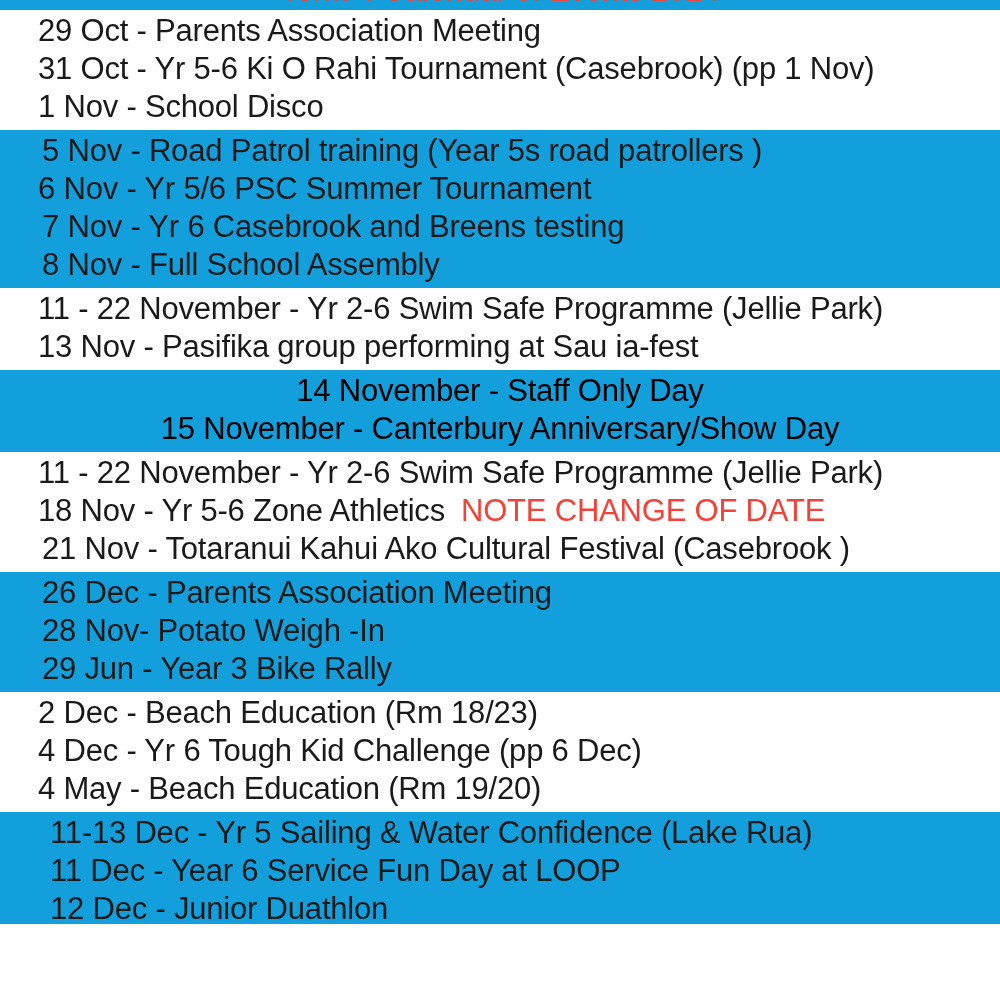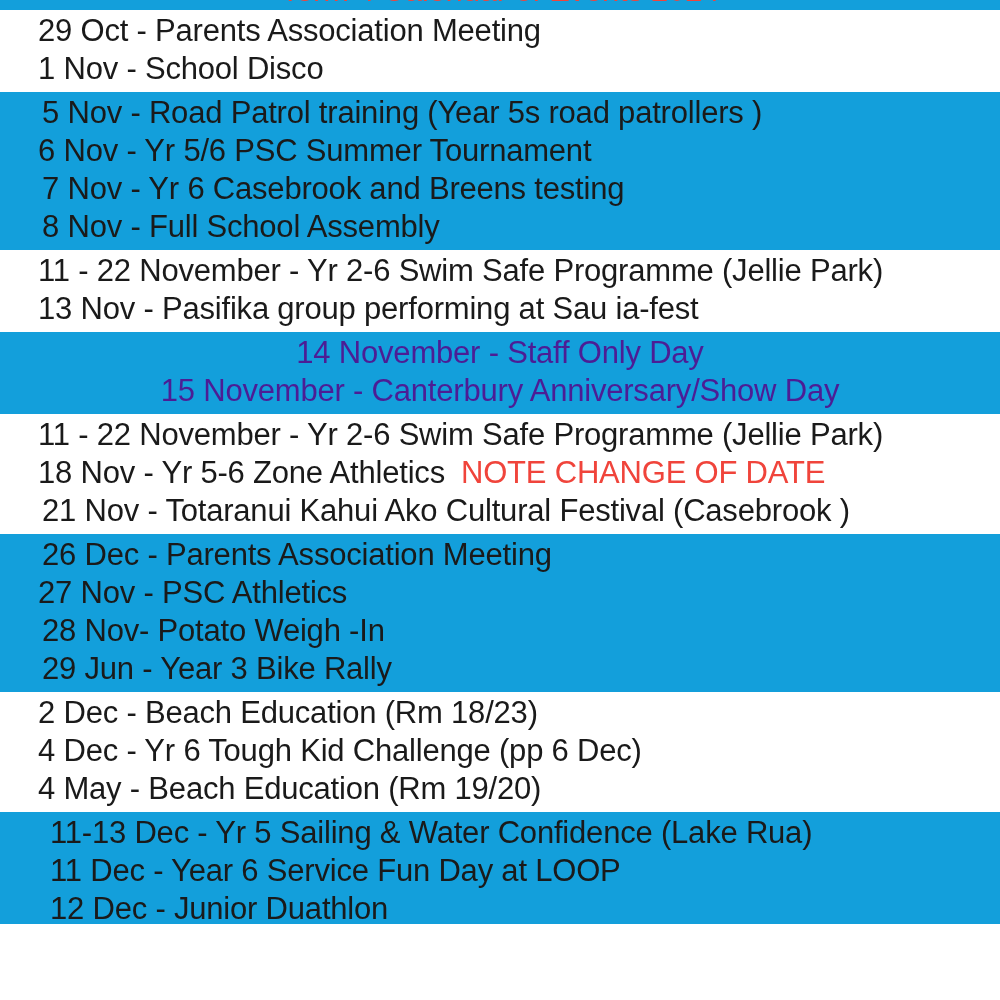--- a/index.html
+++ b/index.html
@@ -37,21 +37,21 @@
     padding-left: 38px;
     letter-spacing: -0.2px;
   }
   .line.indent1 { padding-left: 42px; }
   .line.indent2 { padding-left: 38px; }
   .line.center {
     text-align: center;
     padding-left: 0;
   }
   .line.red {
-    color: #4c1d95;
+    color: #000000;
   }
   .inline-red {
     color: #f0443b;
   }
   .top-partial {
     height: 10px;
     overflow: hidden;
     background: #139fdb;
     text-align: center;
   }
@@ -70,20 +70,21 @@
 <body>
 
 <div id="calendar">
 
   <div class="top-partial">
     <div class="line center red">Term 4 Calendar of Events 2024</div>
   </div>
 
   <div class="band white">
     <div class="line">29 Oct - Parents Association Meeting</div>
+    <div class="line">31 Oct - Yr 5-6 Ki O Rahi Tournament (Casebrook) (pp 1 Nov)</div>
     <div class="line">1 Nov - School Disco</div>
   </div>
 
   <div class="band blue">
     <div class="line indent1">5 Nov - Road Patrol training (Year 5s road patrollers )</div>
     <div class="line indent2">6 Nov - Yr 5/6 PSC Summer Tournament</div>
     <div class="line indent1">7 Nov  - Yr 6 Casebrook and Breens testing</div>
     <div class="line indent1">8 Nov  - Full School Assembly</div>
   </div>
 
@@ -98,21 +99,20 @@
   </div>
 
   <div class="band white">
     <div class="line">11 - 22 November - Yr 2-6 Swim Safe Programme (Jellie Park)</div>
     <div class="line"><span>18 Nov - Yr 5-6 Zone Athletics</span><span class="inline-red" style="margin-left:16px;">NOTE CHANGE OF DATE</span></div>
     <div class="line indent1">21 Nov - Totaranui Kahui Ako Cultural Festival (Casebrook )</div>
   </div>
 
   <div class="band blue">
     <div class="line indent1">26 Dec - Parents Association Meeting</div>
-    <div class="line indent2">27 Nov - PSC Athletics</div>
     <div class="line indent1">28 Nov- Potato Weigh -In</div>
     <div class="line indent1">29 Jun - Year 3 Bike Rally</div>
   </div>
 
   <div class="band white">
     <div class="line">2 Dec - Beach Education (Rm 18/23)</div>
     <div class="line">4 Dec - Yr 6 Tough Kid Challenge (pp 6 Dec)</div>
     <div class="line">4 May - Beach Education (Rm 19/20)</div>
   </div>
 

